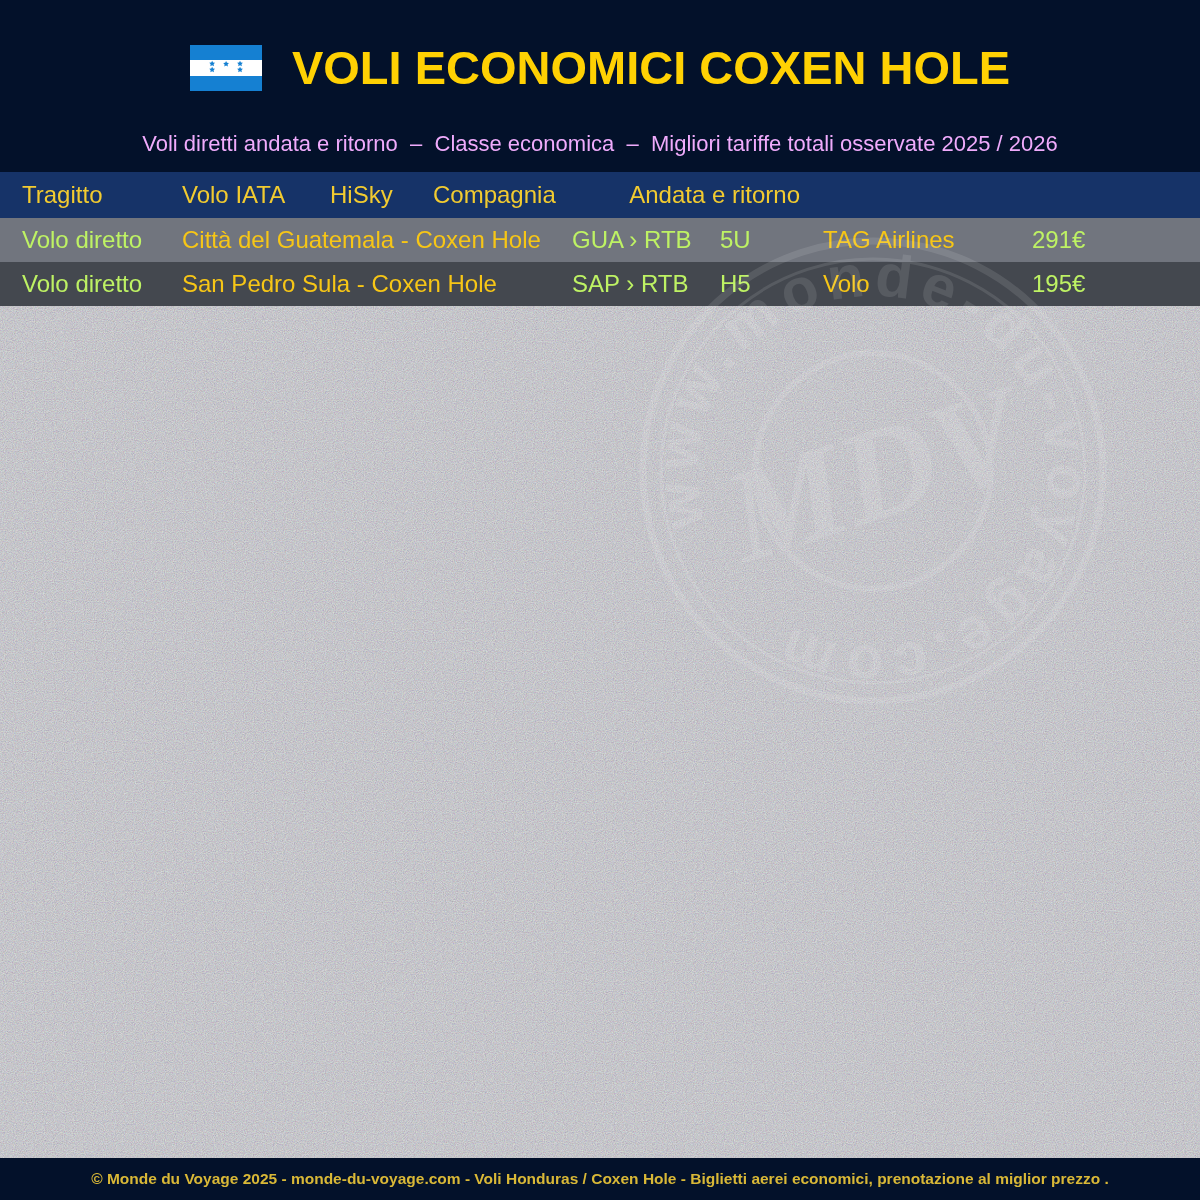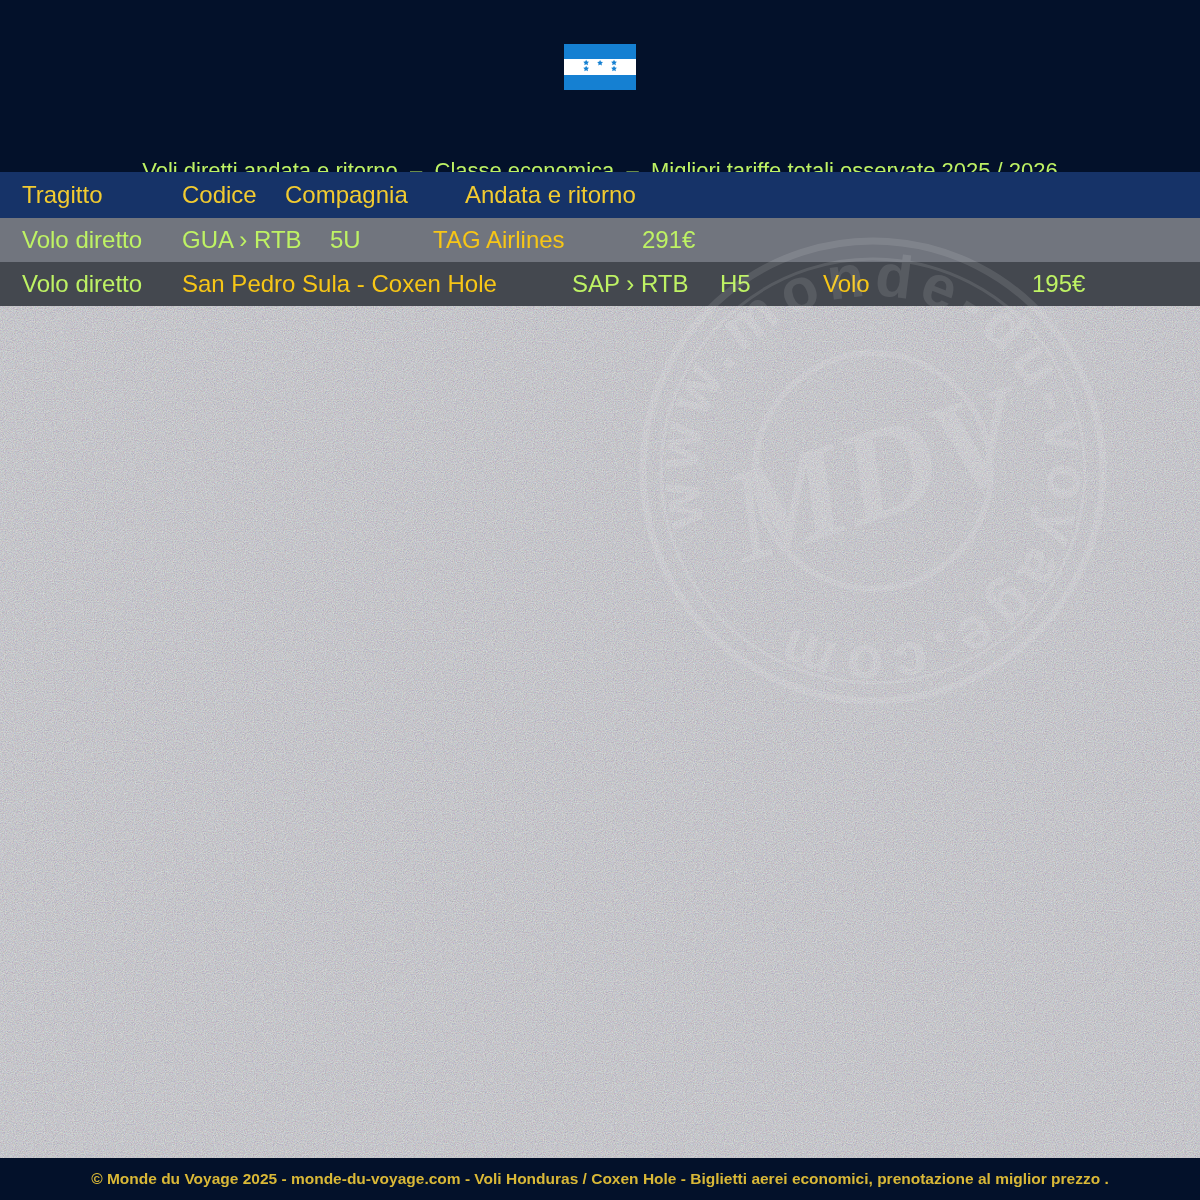--- a/index.html
+++ b/index.html
@@ -15,42 +15,41 @@
     display:flex;justify-content:center;align-items:center;gap:30px;
   }
   .flag{width:72px;height:46px;flex:0 0 auto;display:block;}
   .page-title{
     color:var(--accent-yellow,#ffd103);
     font-size:47px;font-weight:bold;letter-spacing:0px;line-height:1;
     white-space:nowrap;
   }
   .subtitle{
     position:absolute;top:131px;left:0;width:1200px;
-    text-align:center;color:#bef264;font-size:22px;font-weight:400;
+    text-align:center;color:#f0abfc;font-size:22px;font-weight:400;
     white-space:nowrap;
-    margin-top:27px;
   }
   
   .fares{position:absolute;top:172px;left:0;width:1200px;}
   .trow{display:flex;width:1200px;box-sizing:border-box;}
   .thead{height:46px;line-height:46px;background:var(--table-header-bg,#163368);}
   .thead .cell{color:var(--table-header-text,#f2cb30);}
   .r1{height:44px;line-height:44px;background:var(--row1-bg,#71757e);}
   .r2{height:44px;line-height:44px;background:var(--row2-bg,#44484f);}
   .cell{
     box-sizing:border-box;font-size:24px;color:#bef264;
     white-space:nowrap;overflow:hidden;
   }
   .c1{width:182px;padding-left:22px;}
   .c2{width:390px;}
   .c3{width:148px;}
   .c4{width:103px;}
   .c5{width:180px;}
   .c6{width:197px;padding-left:29px;}
-  .thead .c6{padding-left:0;padding-right:10px;text-align:left;}
+  .thead .c6{padding-left:0;padding-right:10px;text-align:right;}
   .link-yellow{color:var(--link-yellow,#f7c616);}
   
   .noise-area{
     position:absolute;top:306px;left:0;width:1200px;height:852px;
     background:#8f9096;
   }
   .noise-area svg{display:block;width:1200px;height:852px;}
   
   .watermark{
     position:absolute;left:633px;top:231px;width:480px;height:480px;
@@ -76,34 +75,37 @@
     <rect x="0" y="0" width="72" height="46" fill="#1580d2"></rect>
     <rect x="0" y="15" width="72" height="16" fill="#ffffff"></rect>
     <g fill="#1580d2">
       <path d="M22 18.2 l1.1 2.2 2.4.3 -1.7 1.7 .4 2.4 -2.2-1.1 -2.2 1.1 .4-2.4 -1.7-1.7 2.4-.3z" transform="scale(0.82) translate(5,1)"></path>
       <path d="M36 16.5 l1.1 2.2 2.4.3 -1.7 1.7 .4 2.4 -2.2-1.1 -2.2 1.1 .4-2.4 -1.7-1.7 2.4-.3z" transform="scale(0.82) translate(8,3)"></path>
       <path d="M50 18.2 l1.1 2.2 2.4.3 -1.7 1.7 .4 2.4 -2.2-1.1 -2.2 1.1 .4-2.4 -1.7-1.7 2.4-.3z" transform="scale(0.82) translate(11,1)"></path>
       <path d="M22 24.6 l1.1 2.2 2.4.3 -1.7 1.7 .4 2.4 -2.2-1.1 -2.2 1.1 .4-2.4 -1.7-1.7 2.4-.3z" transform="scale(0.82) translate(5,2)"></path>
       <path d="M50 24.6 l1.1 2.2 2.4.3 -1.7 1.7 .4 2.4 -2.2-1.1 -2.2 1.1 .4-2.4 -1.7-1.7 2.4-.3z" transform="scale(0.82) translate(11,2)"></path>
     </g>
   </svg>
+  <div class="page-title">VOLI ECONOMICI COXEN HOLE</div>
 </div>
 
 <div class="subtitle">Voli diretti andata e ritorno&nbsp; – &nbsp;Classe economica&nbsp; – &nbsp;Migliori tariffe totali osservate 2025 / 2026</div>
 
 <div class="fares">
   <div class="trow thead">
     <div class="cell c1">Tragitto</div>
-    <div class="cell c4">Codice</div>
+    <div class="cell c3">Volo IATA</div>
+    <div class="cell c4">HiSky</div>
     <div class="cell c5">Compagnia</div>
     <div class="cell c6">Andata e ritorno</div>
   </div>
 
   <div class="trow r1">
     <div class="cell c1">Volo diretto</div>
+    <div class="cell c2 link-yellow">Città del Guatemala - Coxen Hole</div>
     <div class="cell c3">GUA › RTB</div>
     <div class="cell c4">5U</div>
     <div class="cell c5 link-yellow">TAG Airlines</div>
     <div class="cell c6">291€</div>
   </div>
 
   <div class="trow r2">
     <div class="cell c1">Volo diretto</div>
     <div class="cell c2 link-yellow">San Pedro Sula - Coxen Hole</div>
     <div class="cell c3">SAP › RTB</div>

